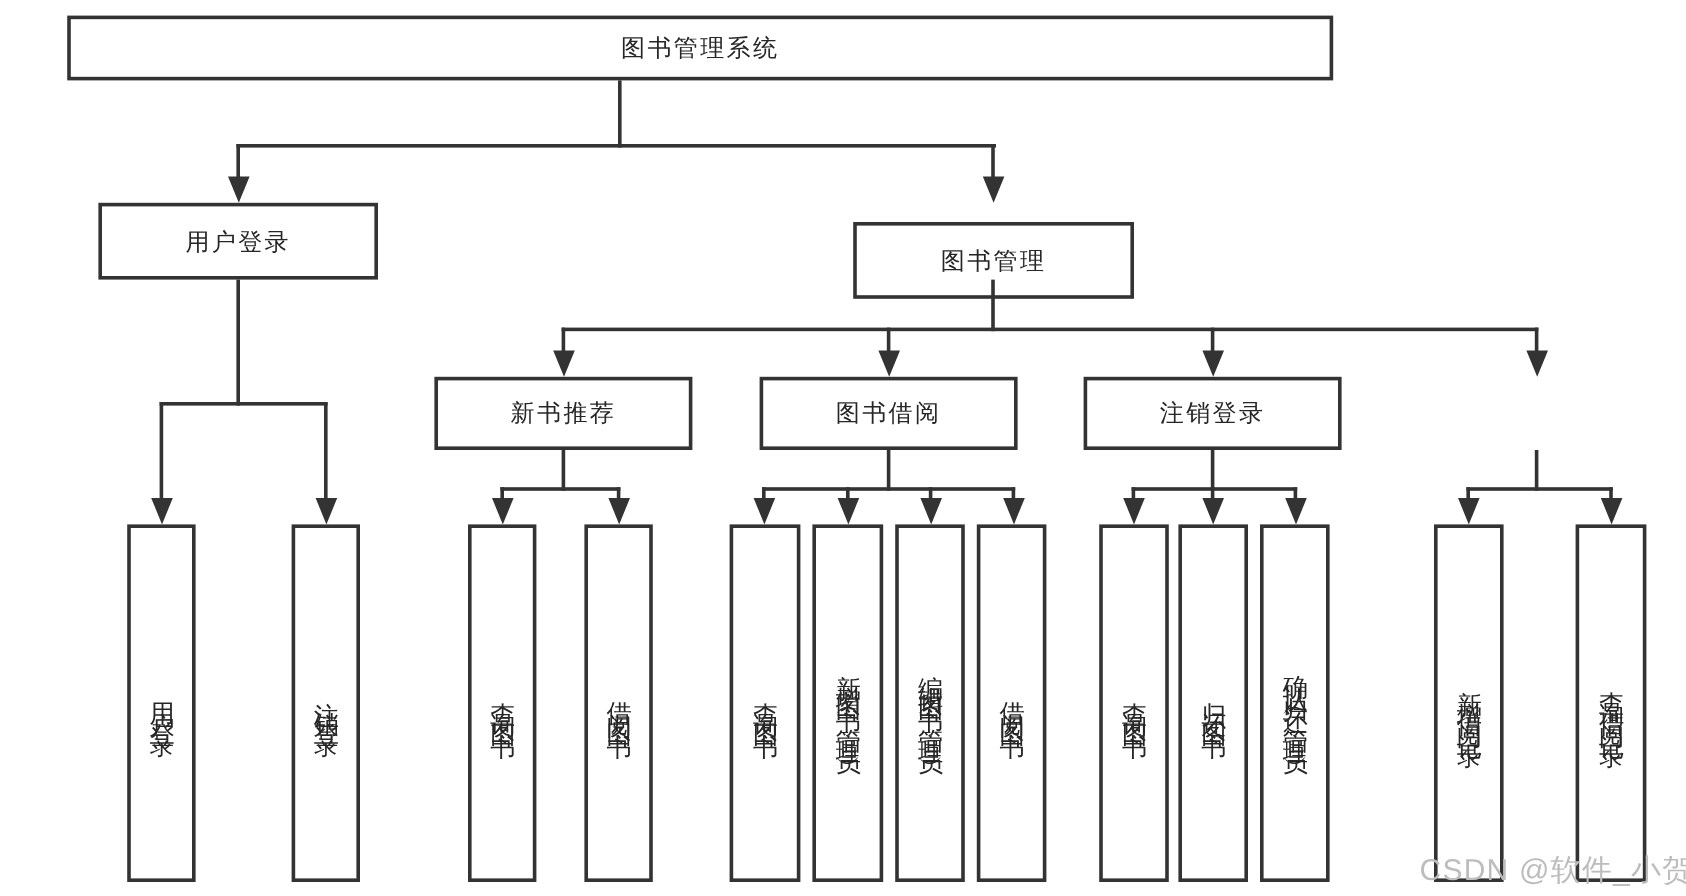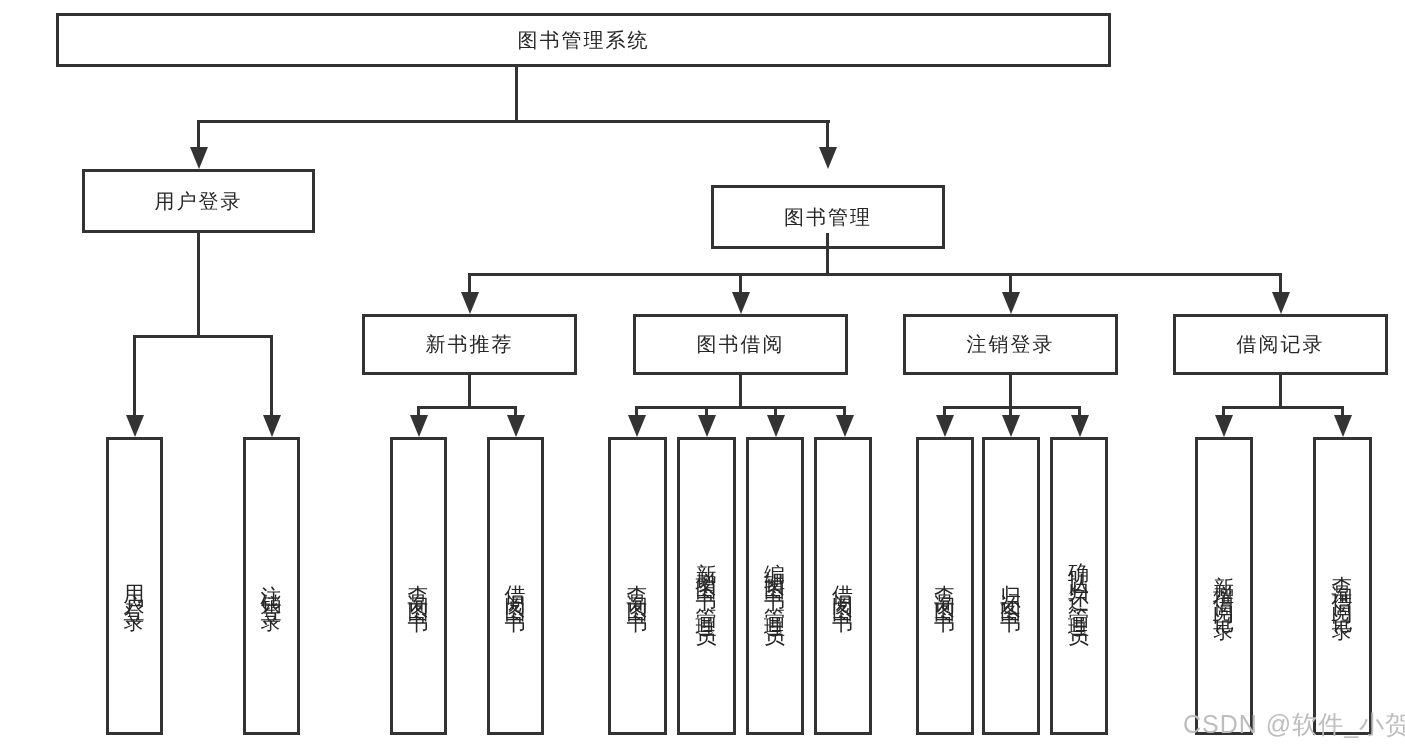--- a/index.html
+++ b/index.html
@@ -99,23 +99,20 @@
 
   <div class="box h" style="left:633px; top:314px; width:215px; height:61px;">
     <span>图书借阅</span>
   </div>
   <div class="box h" style="left:362px; top:314px; width:215px; height:61px;">
     <span>新书推荐</span>
   </div>
   <div class="box h" style="left:903px; top:314px; width:215px; height:61px;">
     <span>注销登录</span>
   </div>
-  <div class="box h" style="left:1173px; top:314px; width:215px; height:61px;">
-    <span>借阅记录</span>
-  </div>
 
   <div class="vl" style="left:468px; top:375px; height:34px;"></div>
   <div class="hl" style="left:417px; top:406px; width:100px;"></div>
   <div class="vl" style="left:417px; top:406px; height:12px;"></div>
   <div class="arr" style="left:410px; top:415px;"></div>
   <div class="vl" style="left:514px; top:406px; height:12px;"></div>
   <div class="arr" style="left:507px; top:415px;"></div>
 
   <div class="vl" style="left:739px; top:375px; height:34px;"></div>
   <div class="hl" style="left:635px; top:406px; width:211px;"></div>

